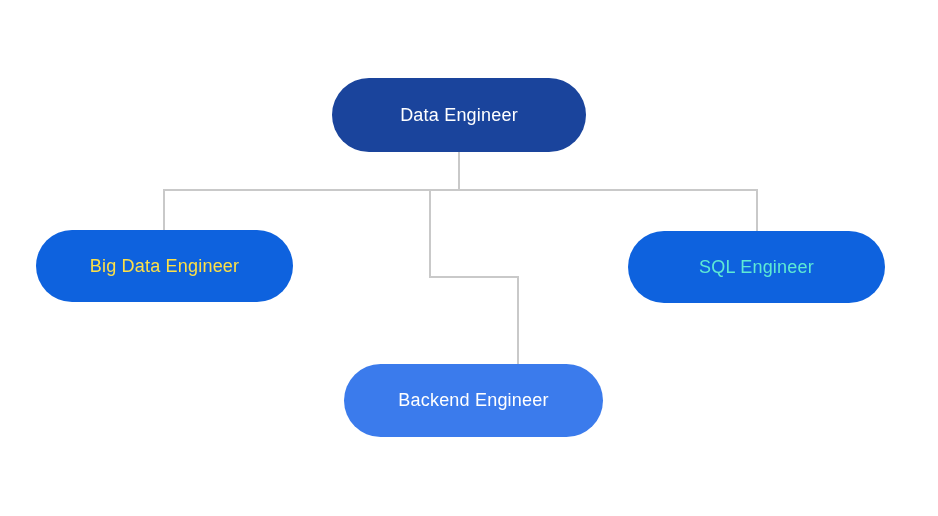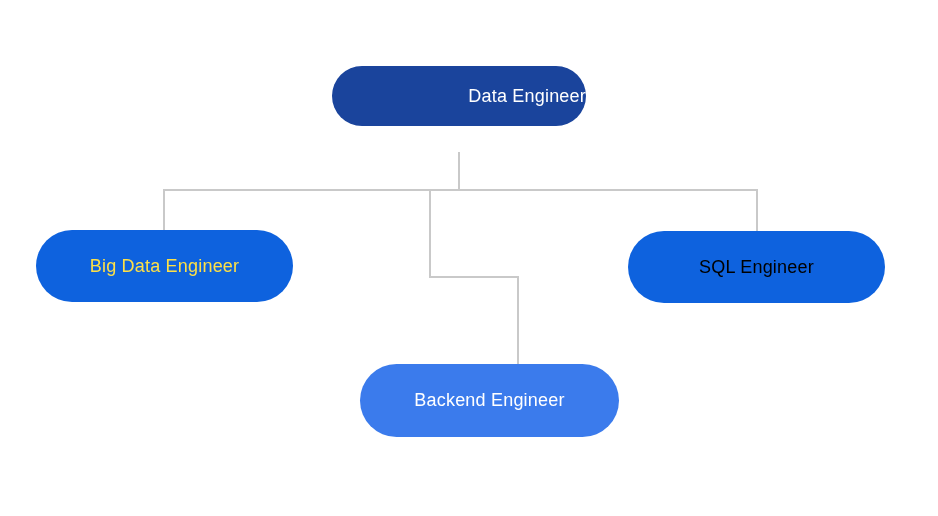--- a/index.html
+++ b/index.html
@@ -23,24 +23,24 @@
     border-radius: 37px;
     z-index: 2;
     cursor: pointer;
   }
   .node-label {
     font-size: 18px;
     font-weight: 400;
     letter-spacing: 0.2px;
     white-space: nowrap;
   }
-  .node-root    { left: 332px; top:  66px; width: 254px; height: 60px; justify-content: flex-end; }
+  .node-root    { left: 332px; top:  78px; width: 254px; height: 74px; }
   .node-bigdata { left:  36px; top: 230px; width: 257px; height: 72px; }
   .node-sql     { left: 628px; top: 231px; width: 257px; height: 72px; }
-  .node-backend { left: 360px; top: 364px; width: 259px; height: 73px; }
+  .node-backend { left: 344px; top: 364px; width: 259px; height: 73px; }
   .connector {
     position: absolute;
     z-index: 1;
   }
   .conn-root-stem  { left: 458px; top: 152px; width:   2px; height: 37px; }
   .conn-rail       { left: 163px; top: 189px; width: 595px; height:  2px; }
   .conn-left-drop  { left: 163px; top: 189px; width:   2px; height: 41px; }
   .conn-right-drop { left: 756px; top: 189px; width:   2px; height: 42px; }
   .conn-mid-drop1  { left: 429px; top: 189px; width:   2px; height: 88px; }
   .conn-mid-horiz  { left: 429px; top: 276px; width:  90px; height:  2px; }
@@ -61,20 +61,20 @@
 
   <div class="node node-root" style="background-color: rgb(26, 68, 156);">
     <span class="node-label" style="color: rgb(255, 255, 255);">Data Engineer</span>
   </div>
 
   <div class="node node-bigdata" style="background-color: rgb(14, 98, 222);">
     <span class="node-label" style="color: #fde047;">Big Data Engineer</span>
   </div>
 
   <div class="node node-sql" style="background-color: rgb(14, 98, 222);">
-    <span class="node-label" style="color: #000000;">SQL Engineer</span>
+    <span class="node-label" style="color: #5eead4;">SQL Engineer</span>
   </div>
 
   <div class="node node-backend" style="background-color: rgb(59, 123, 236);">
     <span class="node-label" style="color: rgb(255, 255, 255);">Backend Engineer</span>
   </div>
 
 </div>
 
 </body></html>

